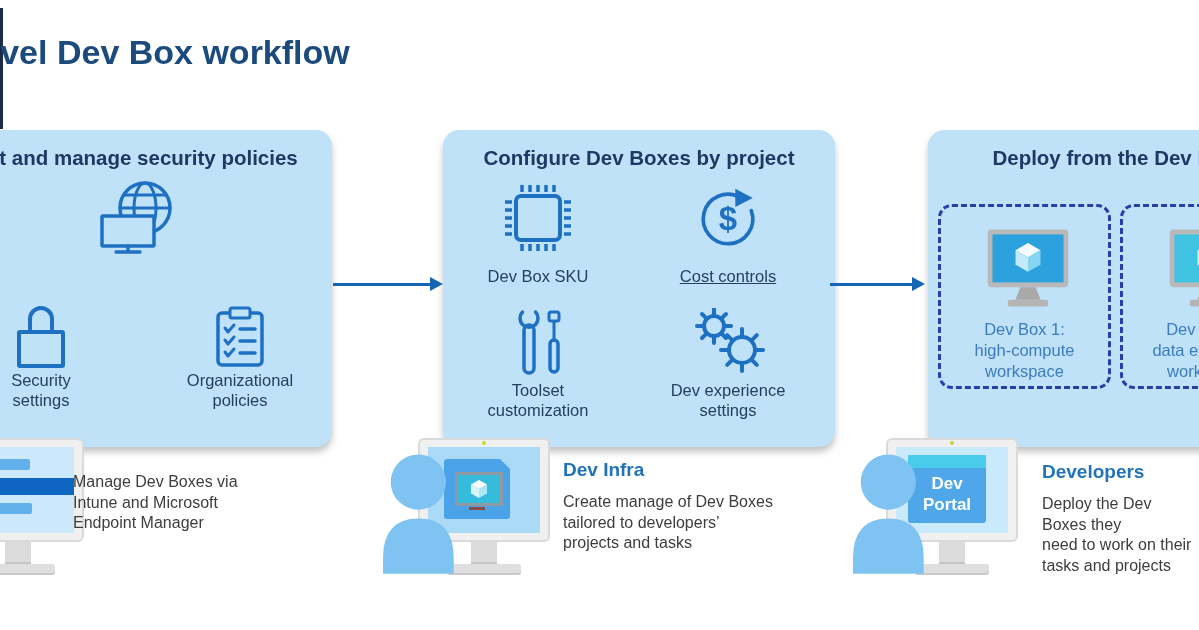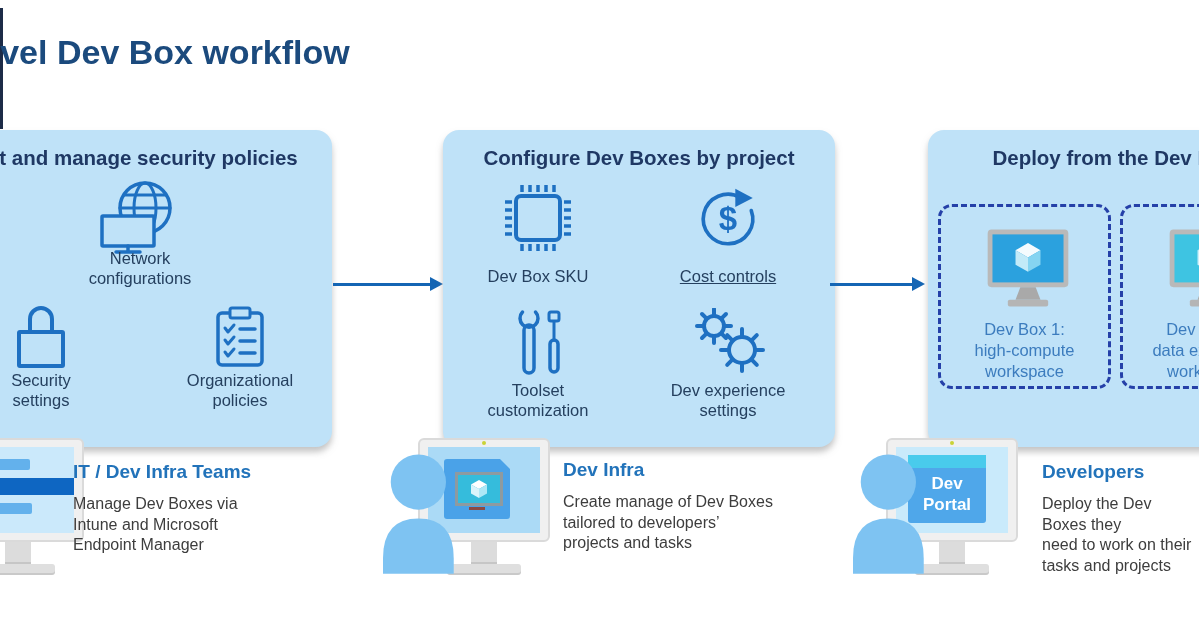--- a/index.html
+++ b/index.html
@@ -61,22 +61,20 @@
           <circle cx="47" cy="28" r="25"></circle>
           <ellipse cx="47" cy="28" rx="11" ry="25" stroke-width="3"></ellipse>
           <line x1="22" y1="28" x2="72" y2="28" stroke-width="3"></line>
           <line x1="26" y1="15" x2="68" y2="15" stroke-width="3"></line>
           <rect x="4" y="36" width="52" height="30" rx="1" fill="#BFE2F8"></rect>
           <line x1="30" y1="66" x2="30" y2="71"></line>
           <line x1="18" y1="72" x2="42" y2="72"></line>
         </g>
       </svg>
     </div>
-    <div class="item-label" style="left:120px;top:118px;width:160px;">Network
-configurations</div>
 
     <div class="icon-wrap" style="left:73px;top:170px;">
       <svg width="56" height="70" viewBox="0 0 56 70">
         <g fill="none" stroke="#1E70C2" stroke-width="4">
           <path d="M17,32 V19 a11,11 0 0 1 22,0 V32"></path>
           <rect x="6" y="32" width="44" height="34" rx="1"></rect>
         </g>
       </svg>
     </div>
     <div class="item-label" style="left:21px;top:240px;width:160px;">Security
@@ -232,21 +230,20 @@
       <div class="mon-screen" style="background:#CBE9FB;">
         <div class="bar" style="left:4px;top:12px;width:64px;height:11px;background:#63B1EC;"></div>
         <div class="bar" style="left:4px;top:31px;width:110px;height:17px;background:#0E66C2;"></div>
         <div class="bar" style="left:4px;top:56px;width:66px;height:11px;background:#63B1EC;"></div>
       </div>
     </div>
     <div class="mon-neck"></div>
     <div class="mon-base"></div>
   </div>
   <div class="persona-text" style="left:73px;top:461px;">
-    <div class="persona-title">IT / Dev Infra Teams</div>
     <div class="persona-desc">Manage Dev Boxes via
 Intune and Microsoft
 Endpoint Manager</div>
   </div>
 
   <div class="person" style="left:383px;top:452px;">
     <svg width="84" height="122" viewBox="0 0 76 110">
       <circle cx="32" cy="27" r="25" fill="#7EC3F2"></circle>
       <path d="M0,110 V96 Q0,60 32,60 Q64,60 64,96 V110 Z" fill="#7EC3F2"></path>
     </svg>

